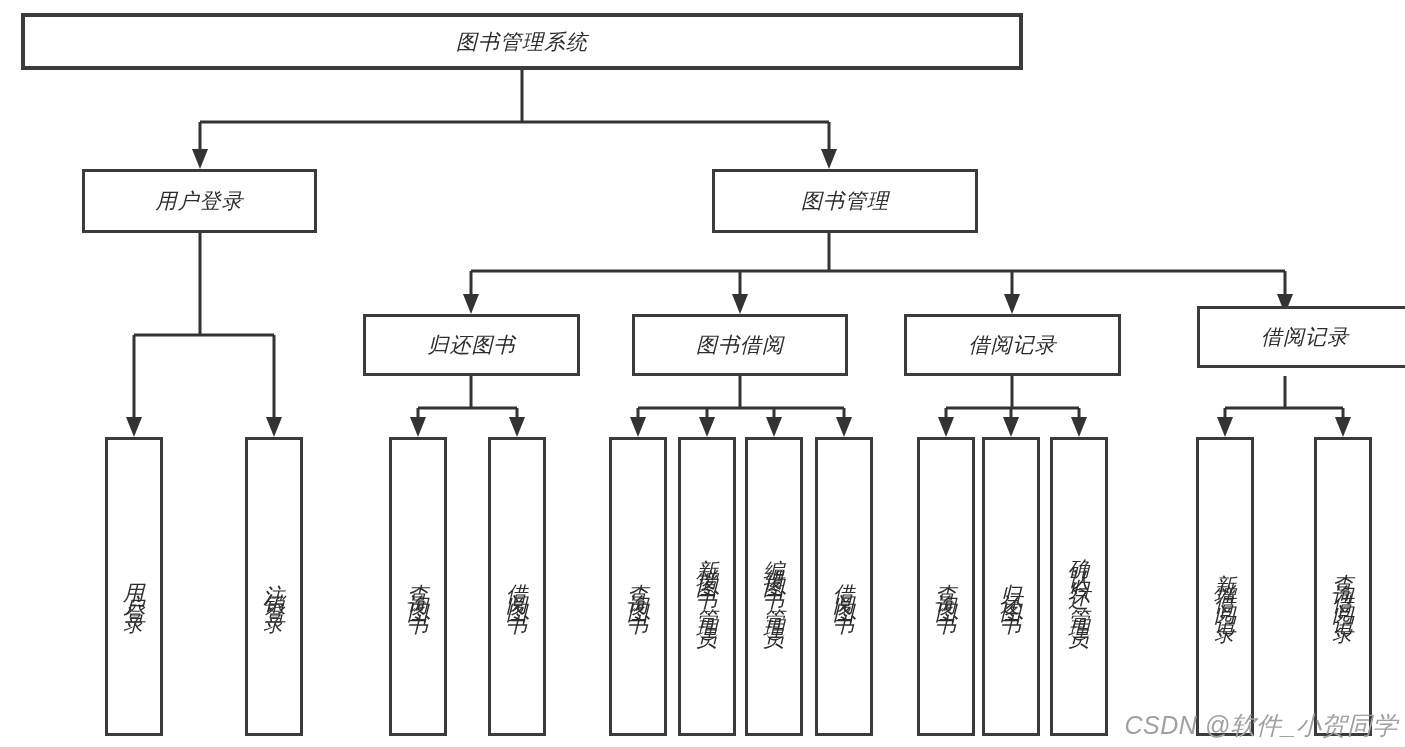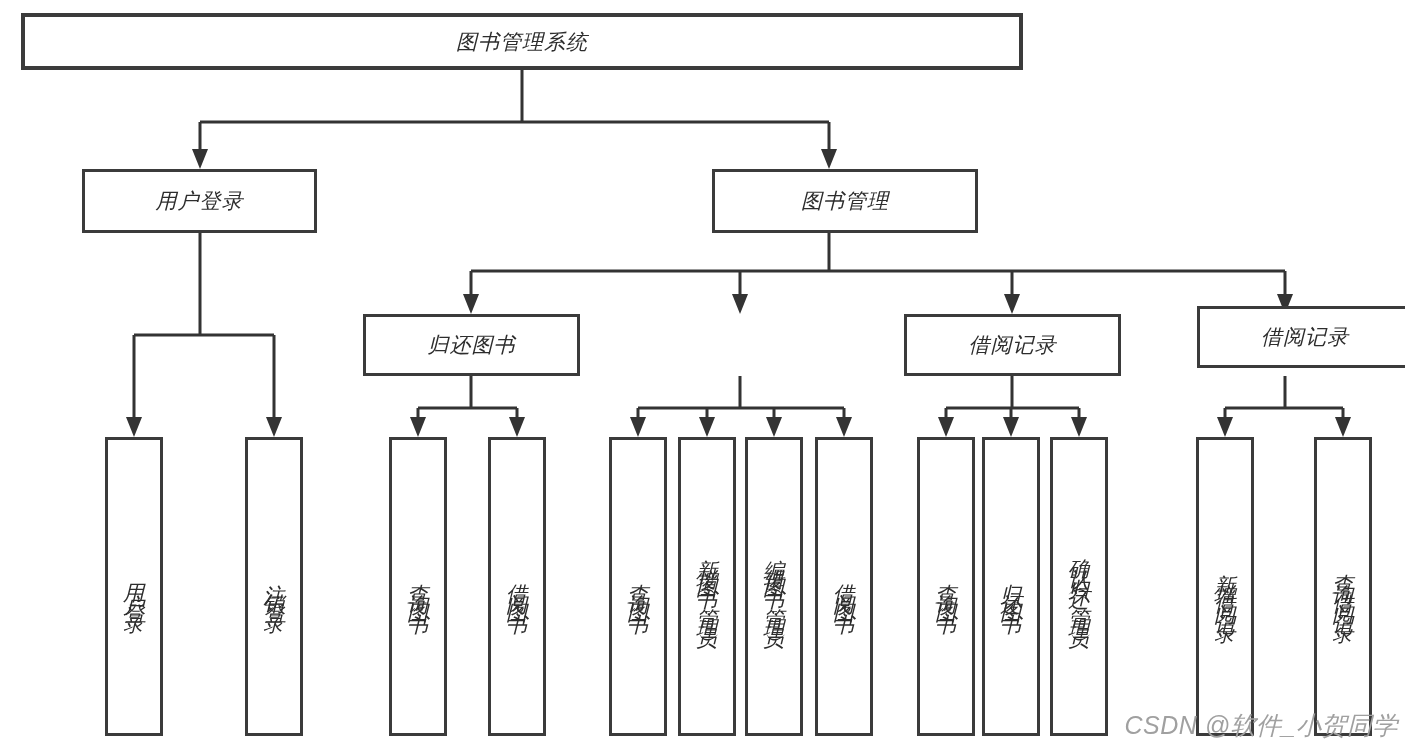--- a/index.html
+++ b/index.html
@@ -109,20 +109,21 @@
       <polygon points="1335,417 1351,417 1343,437"></polygon>
     </g>
   </svg>
 
   <div class="node" style="left:21px; top:13px; width:1002px; height:57px; border-width:4px;">图书管理系统</div>
 
   <div class="node" style="left:82px; top:169px; width:235px; height:64px;">用户登录</div>
   <div class="node" style="left:712px; top:169px; width:266px; height:64px;">图书管理</div>
 
   <div class="node" style="left:363px; top:314px; width:217px; height:62px;">归还图书</div>
+  <div class="node" style="left:632px; top:314px; width:216px; height:62px;">图书借阅</div>
   <div class="node" style="left:904px; top:314px; width:217px; height:62px;">借阅记录</div>
   <div class="node" style="left:1177px; top:306px; width:216px; height:62px;margin-left:20px;">借阅记录</div>
 
   <div class="node leaf" style="left:105px; top:437px; width:58px; height:299px;">用户登录</div>
   <div class="node leaf" style="left:245px; top:437px; width:58px; height:299px;">注销登录</div>
 
   <div class="node leaf" style="left:389px; top:437px; width:58px; height:299px;">查询图书</div>
   <div class="node leaf" style="left:488px; top:437px; width:58px; height:299px;">借阅图书</div>
 
   <div class="node leaf" style="left:609px; top:437px; width:58px; height:299px;">查询图书</div>

